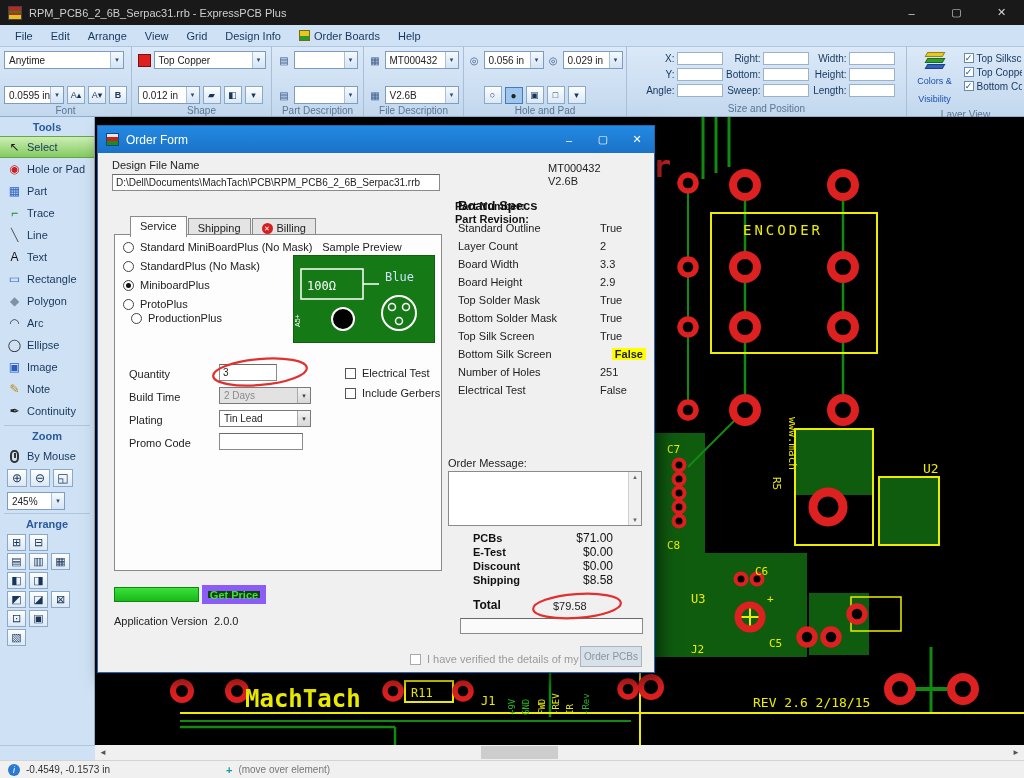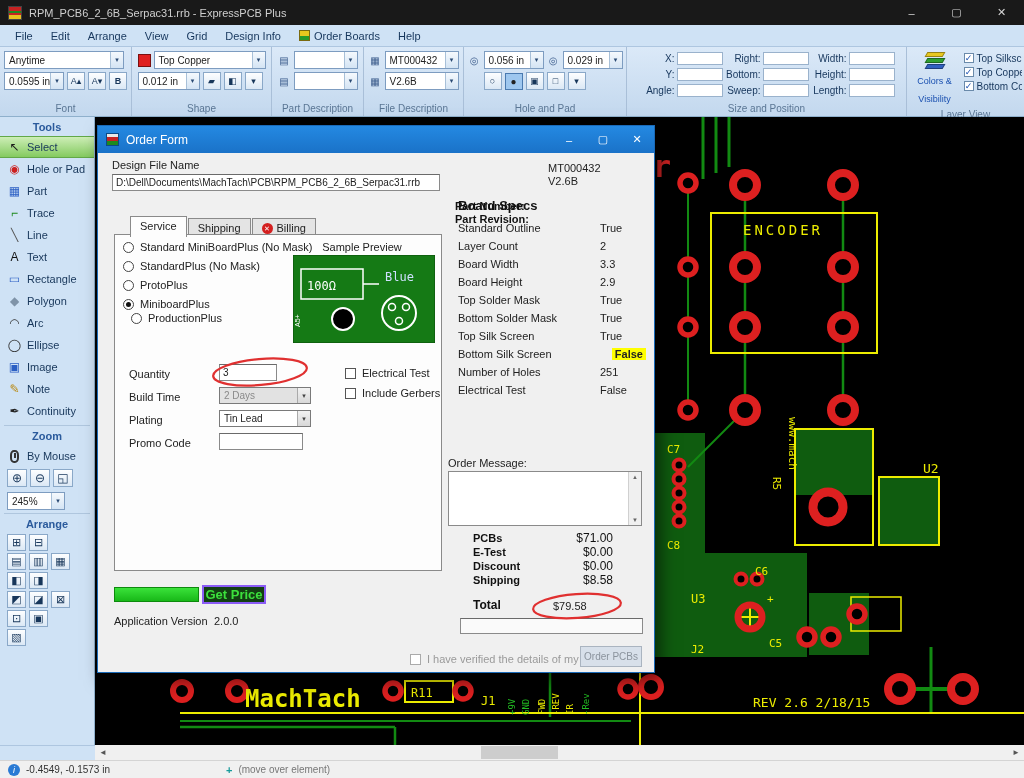--- a/index.html
+++ b/index.html
@@ -16,21 +16,21 @@
 
   
   .menubar { position:absolute; left:0; top:25px; width:1024px; height:22px; background:#cfe2f5; border-bottom:1px solid #aec6e0; display:flex; align-items:center; padding-left:6px; }
   .mitem { display:flex; align-items:center; gap:4px; padding:3px 9px; color:#16365c; font-size:11px; }
   .micon { display:none; width:11px; height:11px; background:linear-gradient(#e8c81e 0 55%, #2a9a2a 55% 100%); border:1px solid #7a6a10; }
   .micon.show { display:inline-block; }
 
   
   .toolbar { position:absolute; left:0; top:47px; width:1024px; height:70px; background:linear-gradient(#dbe9f8,#c3d8ee); border-bottom:1px solid #8fb0cc; display:flex; }
   .sec { border-right:1px solid #a9bfd8; display:flex; flex-direction:column; align-items:center; padding-top:4px; }
-  .sec-rows { display:flex; flex-direction:column; gap:3px; }
+  .sec-rows { display:flex; flex-direction:column; gap:17px; }
   .trow { display:flex; align-items:center; gap:3px; }
   .sec-label { margin-top:auto; font-size:10px; color:#5a7694; padding:1px 0 2px; }
   .combo { display:flex; align-items:center; background:#fff; border:1px solid #7d9cc0; height:18px; font-size:10px; color:#222; position:relative; }
   .cval { padding-left:4px; overflow:hidden; white-space:nowrap; flex:1; }
   .arw { width:13px; height:100%; background:linear-gradient(#f5f9fd,#d4e4f4); border-left:1px solid #a8c0d8; display:flex; align-items:center; justify-content:center; font-size:7px; color:#2a4a74; flex:none; }
   .tbtn { height:18px; min-width:18px; padding:0 2px; border:1px solid #8aa8c8; background:linear-gradient(#fdfeff,#dbe8f5); display:flex; align-items:center; justify-content:center; font-size:9px; color:#17365a; }
   .tbtn.sel { background:#9ec7ef; border-color:#4a7ab0; }
   .swatch { width:13px; height:13px; background:#df2020; border:1px solid #7a1010; }
   .tico { font-size:10px; color:#3a5a8a; width:13px; text-align:center; }
   .sp-row { display:flex; align-items:center; gap:2px; height:14px; }
@@ -101,21 +101,21 @@
   .price-row { display:flex; height:14px; align-items:center; width:140px; }
   .price-label { flex:1; font-size:11px; font-weight:bold; color:#111; }
   .price-val { font-size:12px; color:#111; }
   .dchk { width:11px; height:11px; border:1px solid #555; background:#fff; flex:none; }
   .sel { display:flex; align-items:center; background:#fff; border:1px solid #7a7a7a; height:17px; font-size:10px; color:#222; }
   .sel.disabled { background:#e2e2e2; color:#8a8a8a; }
   .sel .arw { border-left:1px solid #aaa; background:linear-gradient(#f2f2f2,#d8d8d8); color:#444; }
   .msgbox { position:absolute; left:350px; top:345px; width:194px; height:55px; background:#fff; border:1px solid #8a8a8a; }
   .msg-scroll { position:absolute; right:0; top:0; width:13px; height:100%; background:#f0f0f0; border-left:1px solid #d0d0d0; display:flex; flex-direction:column; justify-content:space-between; align-items:center; font-size:6px; color:#666; padding:2px 0; }
   .progress { position:absolute; left:16px; top:461px; width:85px; height:15px; background:linear-gradient(#3ae23a,#18b818); border:1px solid #0d8a0d; }
-  .getprice { position:absolute; left:104px; top:459px; width:64px; height:19px; background:#133f13; border:2px solid #8b5cf6; color:#3ce03c; font-size:13px; font-weight:bold; display:flex; align-items:center; justify-content:center; }
+  .getprice { position:absolute; left:104px; top:459px; width:64px; height:19px; background:#133f13; border:6px solid #8b5cf6; color:#3ce03c; font-size:11px; font-weight:bold; display:flex; align-items:center; justify-content:center; }
   .orderbtn { position:absolute; left:482px; top:520px; width:62px; height:21px; background:#d8e0ea; border:1px solid #aab4c0; color:#8b939d; font-size:10px; display:flex; align-items:center; justify-content:center; }
   .annot { position:absolute; pointer-events:none; z-index:5; }
   .glbl { font-size:11px; color:#9a9a9a; }
 </style>
 </head>
 <body>
 
 <div class="titlebar">
   <span class="app-icon"></span>
   <span class="tb-title">RPM_PCB6_2_6B_Serpac31.rrb - ExpressPCB Plus</span>
@@ -620,29 +620,29 @@
           <span class="lbl">Standard MiniBoardPlus (No Mask)</span>
         </div>
         <div class="radio-row" style="position:relative; left:8px; margin-top:5px">
           <span class="rdot">
             <span class="rdot-in"></span>
           </span>
           <span class="lbl">StandardPlus (No Mask)</span>
         </div>
         <div class="radio-row" style="position:relative; left:8px; margin-top:5px">
           <span class="rdot">
+            <span class="rdot-in on"></span>
+          </span>
+          <span class="lbl">MiniboardPlus</span>
+        </div>
+        <div class="radio-row" style="position:relative; left:8px; margin-top:5px">
+          <span class="rdot">
             <span class="rdot-in"></span>
           </span>
           <span class="lbl">ProtoPlus</span>
-        </div>
-        <div class="radio-row" style="position:relative; left:8px; margin-top:5px">
-          <span class="rdot">
-            <span class="rdot-in on"></span>
-          </span>
-          <span class="lbl">MiniboardPlus</span>
         </div>
         <div class="radio-row" style="position:relative; left:16px; ">
           <span class="rdot">
             <span class="rdot-in"></span>
           </span>
           <span class="lbl">ProductionPlus</span>
         </div>
       </div>
 
     <div class="abs lbl" style="left:172px; top:6px; width:150px; text-align:center">Sample Preview</div>

